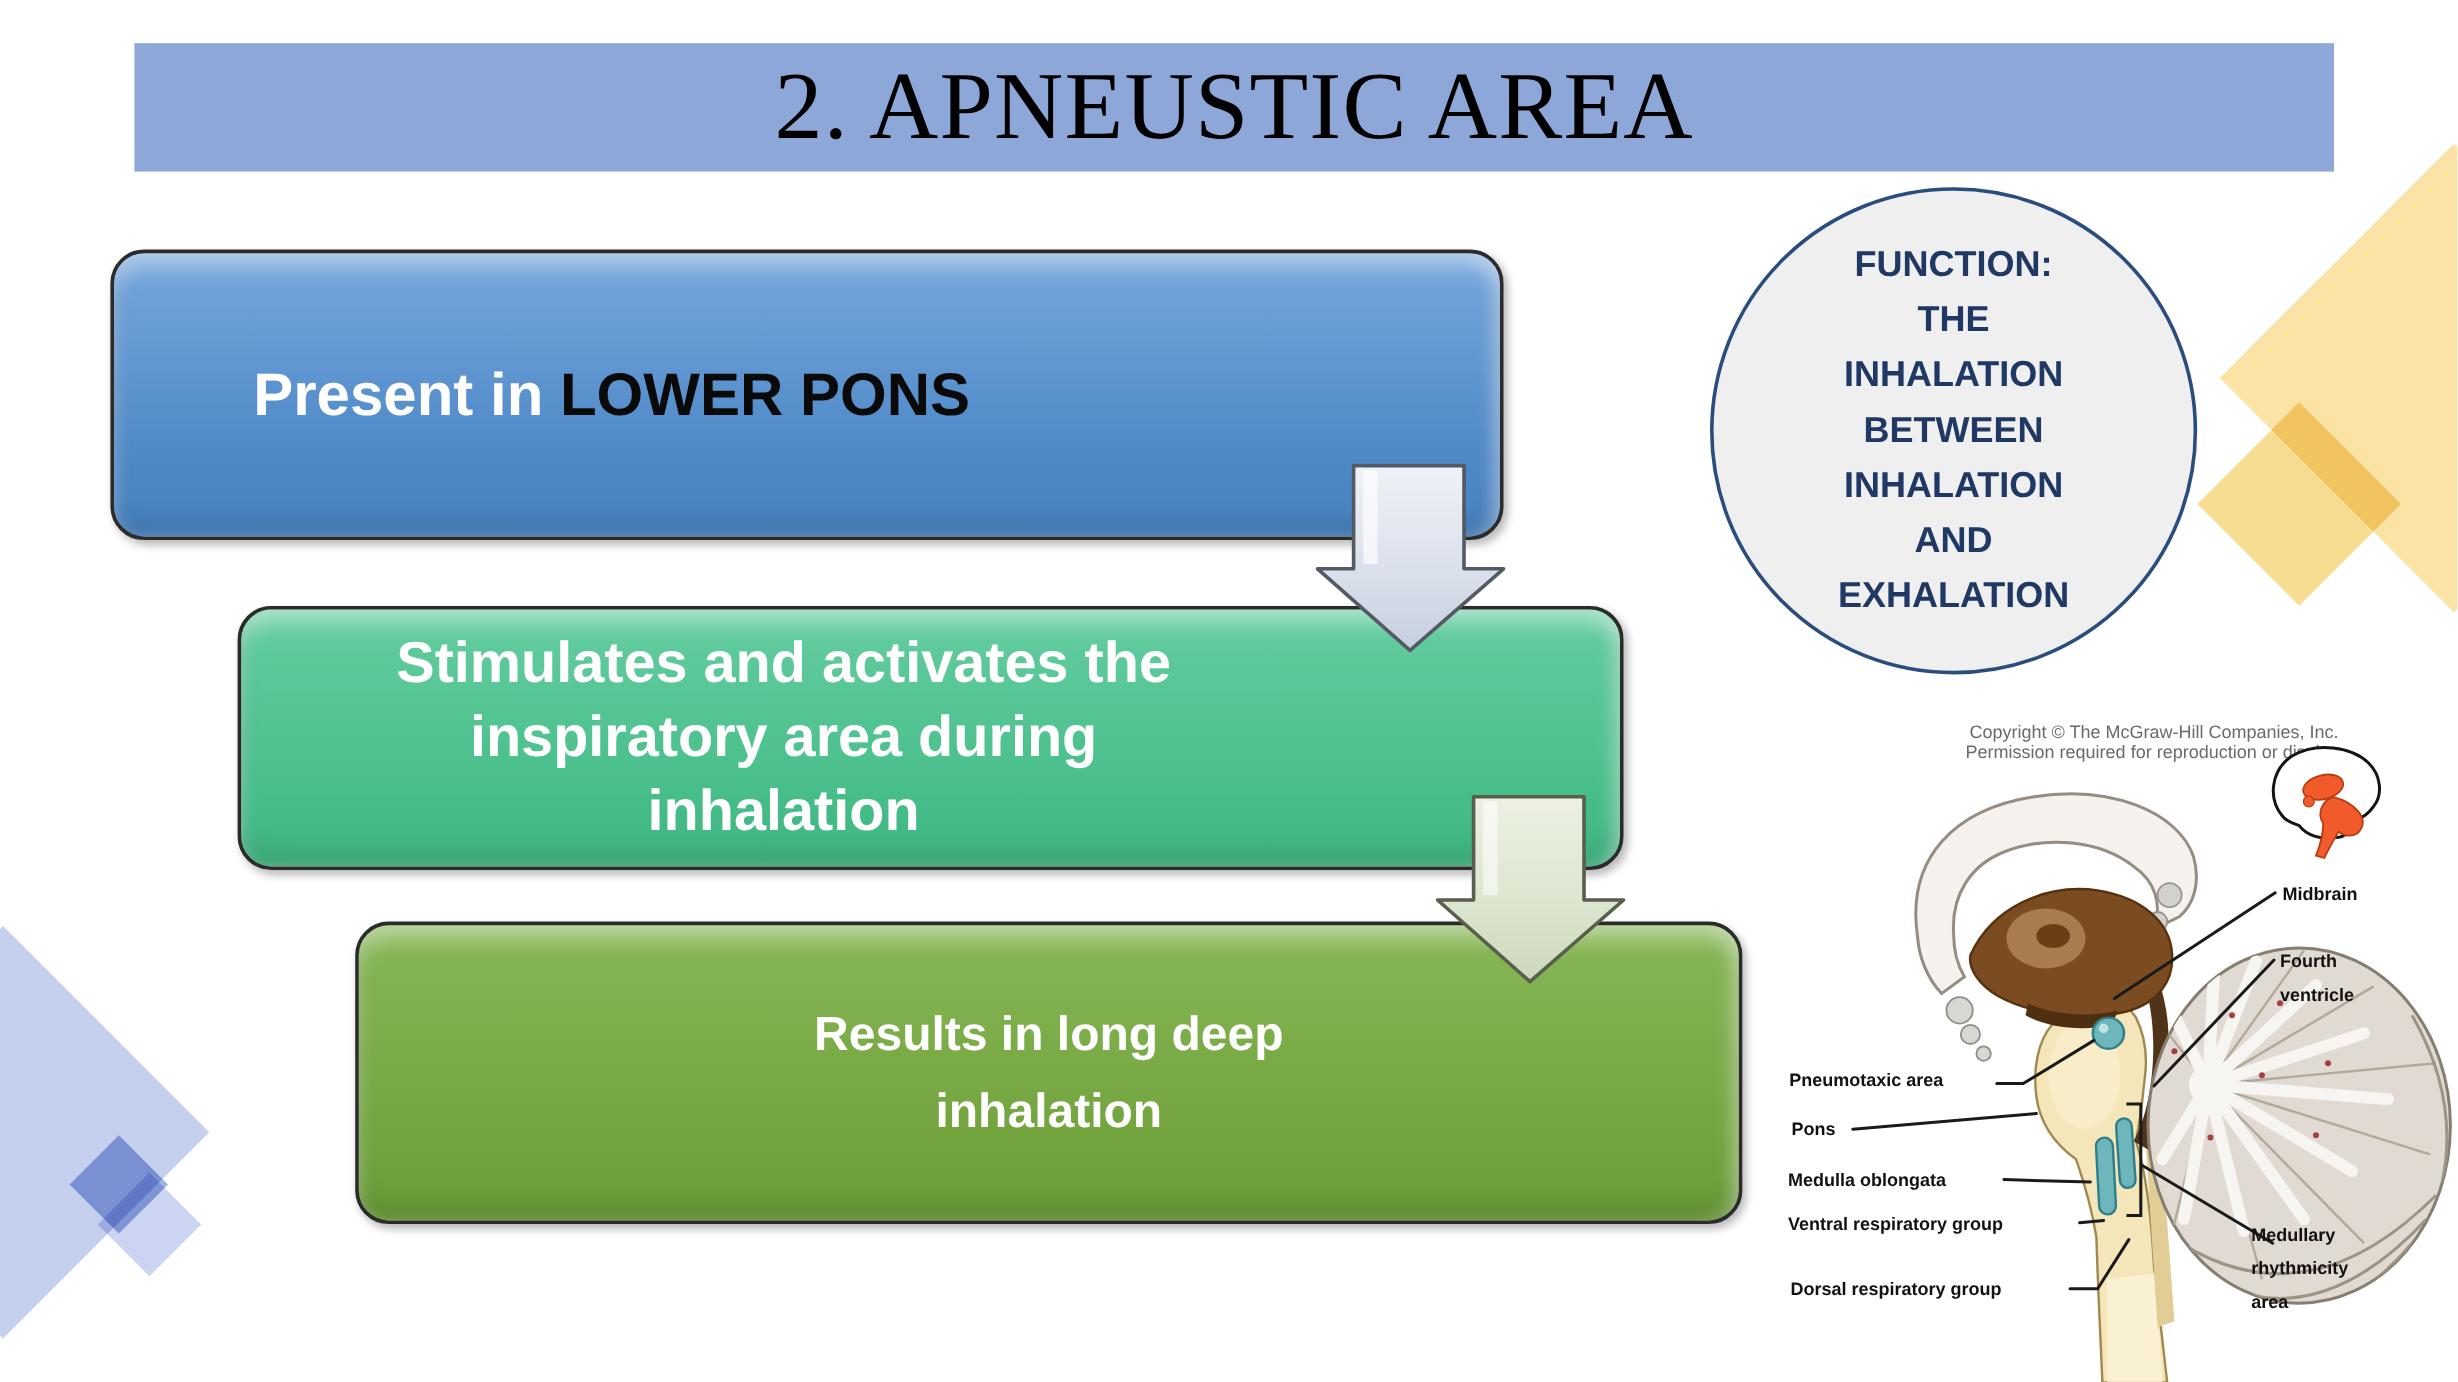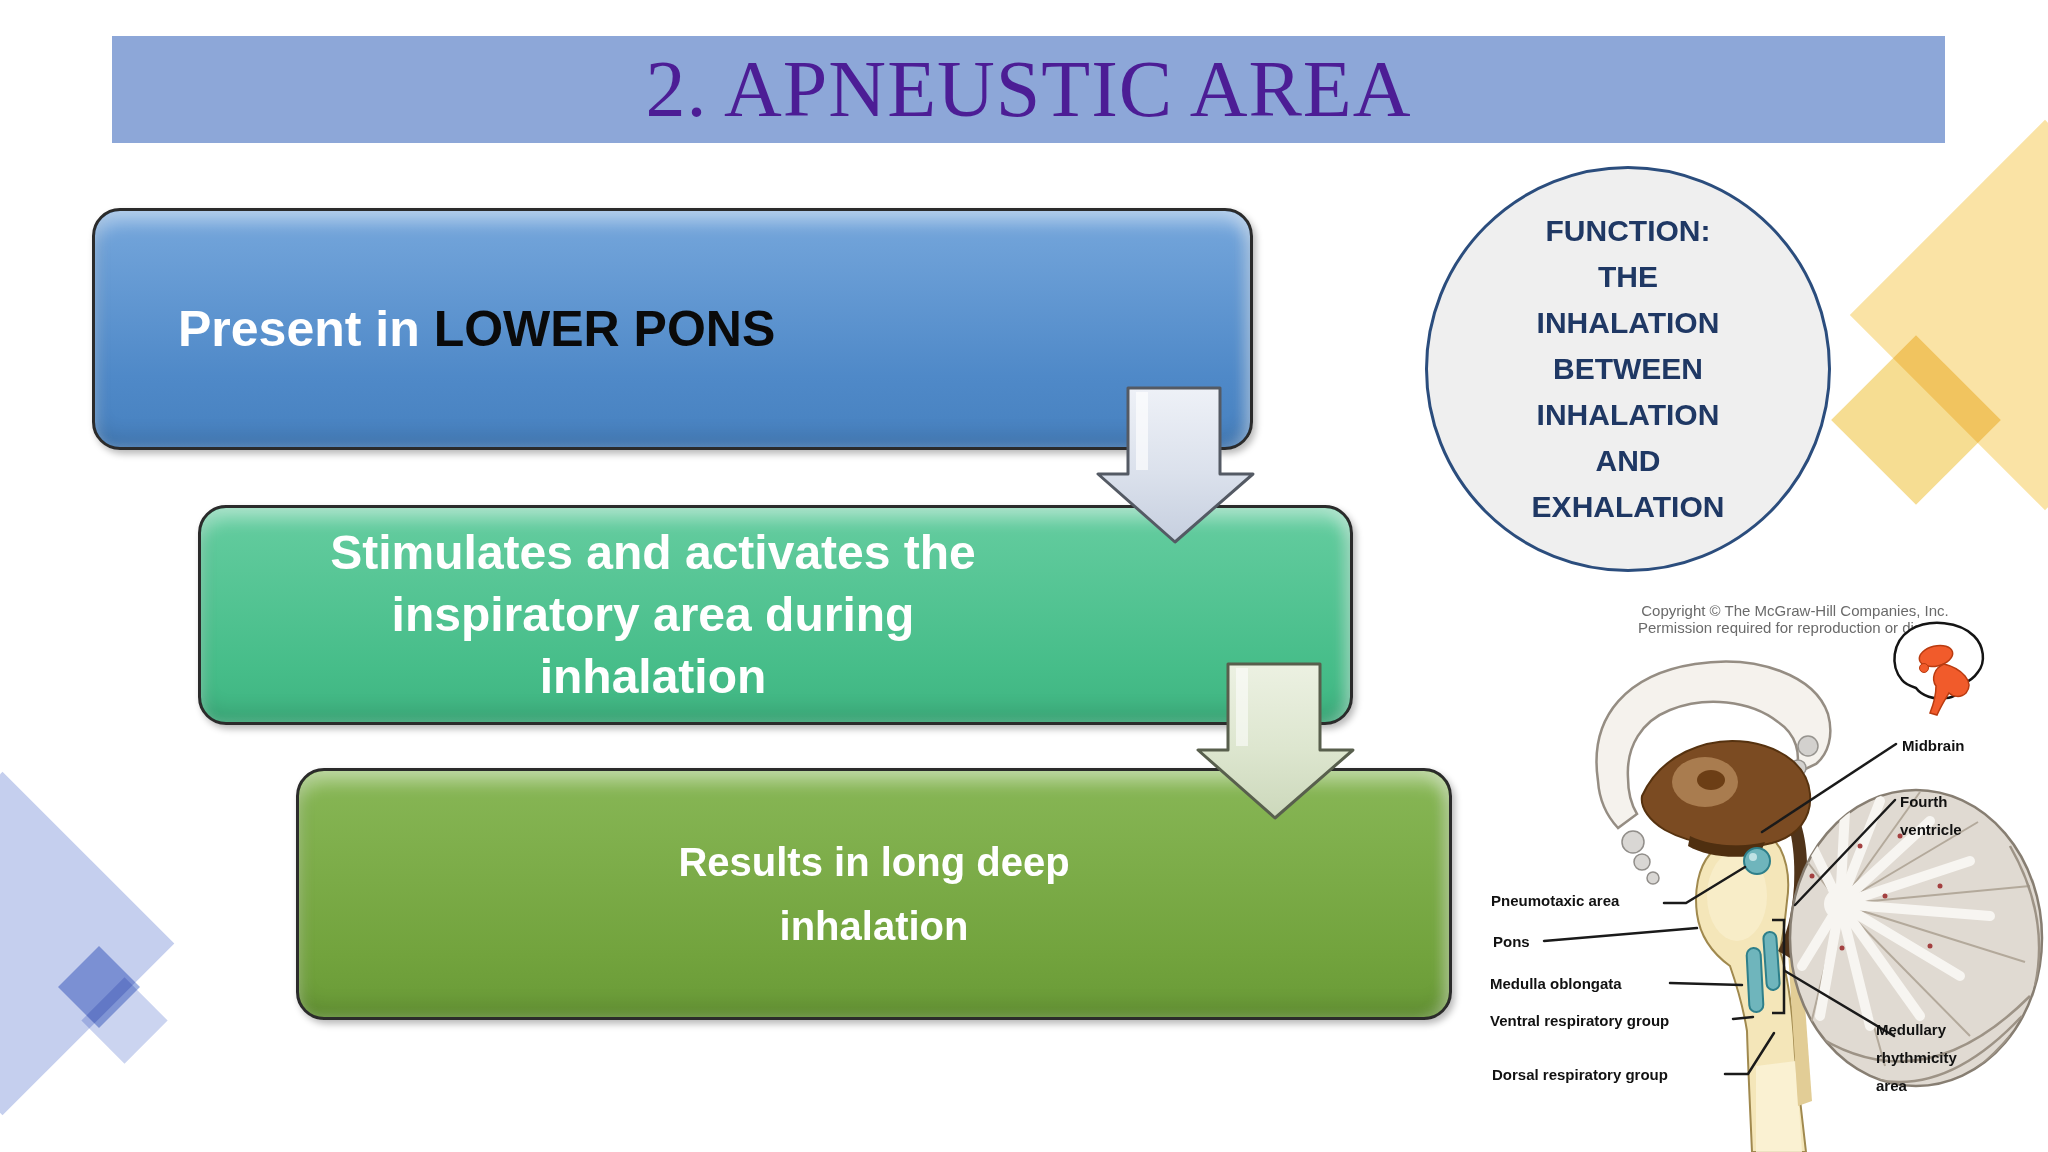--- a/index.html
+++ b/index.html
@@ -22,46 +22,46 @@
   .dm-blue-big{left:-119px;top:822px;width:243px;height:243px;background:var(--diamond-blue)}
   .dm-blue-dark{left:70px;top:958px;width:58px;height:58px;background:var(--diamond-blue-dark)}
   .dm-blue-light{left:94px;top:990px;width:61px;height:61px;background:var(--diamond-blue-light)}
   .dm-yel-big{left:1907px;top:177px;width:276px;height:276px;background:var(--diamond-yellow)}
   .dm-yel-small{left:1856px;top:360px;width:120px;height:120px;background:var(--diamond-yellow-dark)}
 
   
   .banner{position:absolute;left:112px;top:36px;width:1833px;height:107px;
     background:var(--banner-blue);display:flex;align-items:center;justify-content:center}
   .banner h1{font-family:"Liberation Serif", serif;font-weight:400;font-size:80px;
-    color:#4c1d95;letter-spacing:1px;white-space:nowrap}
+    color:#000000;letter-spacing:1px;white-space:nowrap}
 
   
   .flow-box{position:absolute;border:3px solid #2b2b2b;border-radius:28px;
     box-shadow:3px 4px 7px rgba(0,0,0,.28),
       inset 0 12px 16px rgba(255,255,255,.38),
       inset -8px 0 12px rgba(255,255,255,.22),
       inset 0 -12px 18px rgba(0,0,0,.10);
     display:flex;align-items:center;color:#fff;font-weight:bold}
   .box1{left:92px;top:208px;width:1161px;height:242px;
     background:linear-gradient(180deg,var(--box1-blue-light) 0%,var(--box1-blue) 70%,#4781bf 100%);
-    padding-left:83px;font-size:50px}
+    padding-left:116px;font-size:50px}
   .box1 .emph{color:#0a0a0a}
   .box2{left:198px;top:505px;width:1155px;height:220px;
     background:linear-gradient(180deg,var(--box2-green-light) 0%,var(--box2-green) 75%,#3fb481 100%);
     font-size:48px}
   .box2 p{width:904px;text-align:center;line-height:62px;white-space:pre-line}
   .box3{left:296px;top:768px;width:1156px;height:252px;justify-content:center;
     background:linear-gradient(180deg,var(--box3-green-light) 0%,var(--box3-green) 75%,#699a37 100%);
     font-size:40px}
   .box3 p{text-align:center;line-height:64px;white-space:pre-line}
 
   .flow-arrow{position:absolute}
 
   
-  .fn-circle{position:absolute;left:1425px;top:166px;width:406px;height:406px;border-radius:50%;
+  .fn-circle{position:absolute;left:1425px;top:156px;width:406px;height:406px;border-radius:50%;
     background:var(--circle-fill);border:3px solid var(--circle-border);
     display:flex;flex-direction:column;align-items:center;justify-content:center;
     color:var(--circle-text);font-weight:bold;font-size:30px;line-height:46px;text-align:center}
 
   
   .diagram{position:absolute;left:1440px;top:596px;width:608px;height:556px}
   .copyright{position:absolute;left:185px;top:6px;width:340px;text-align:center;
     font-size:15px;color:#6a6a6a;letter-spacing:0}
   .brain-svg{position:absolute;left:50px;top:0;width:558px;height:556px}
   .inset-svg{position:absolute;left:446px;top:22px;width:104px;height:104px}

